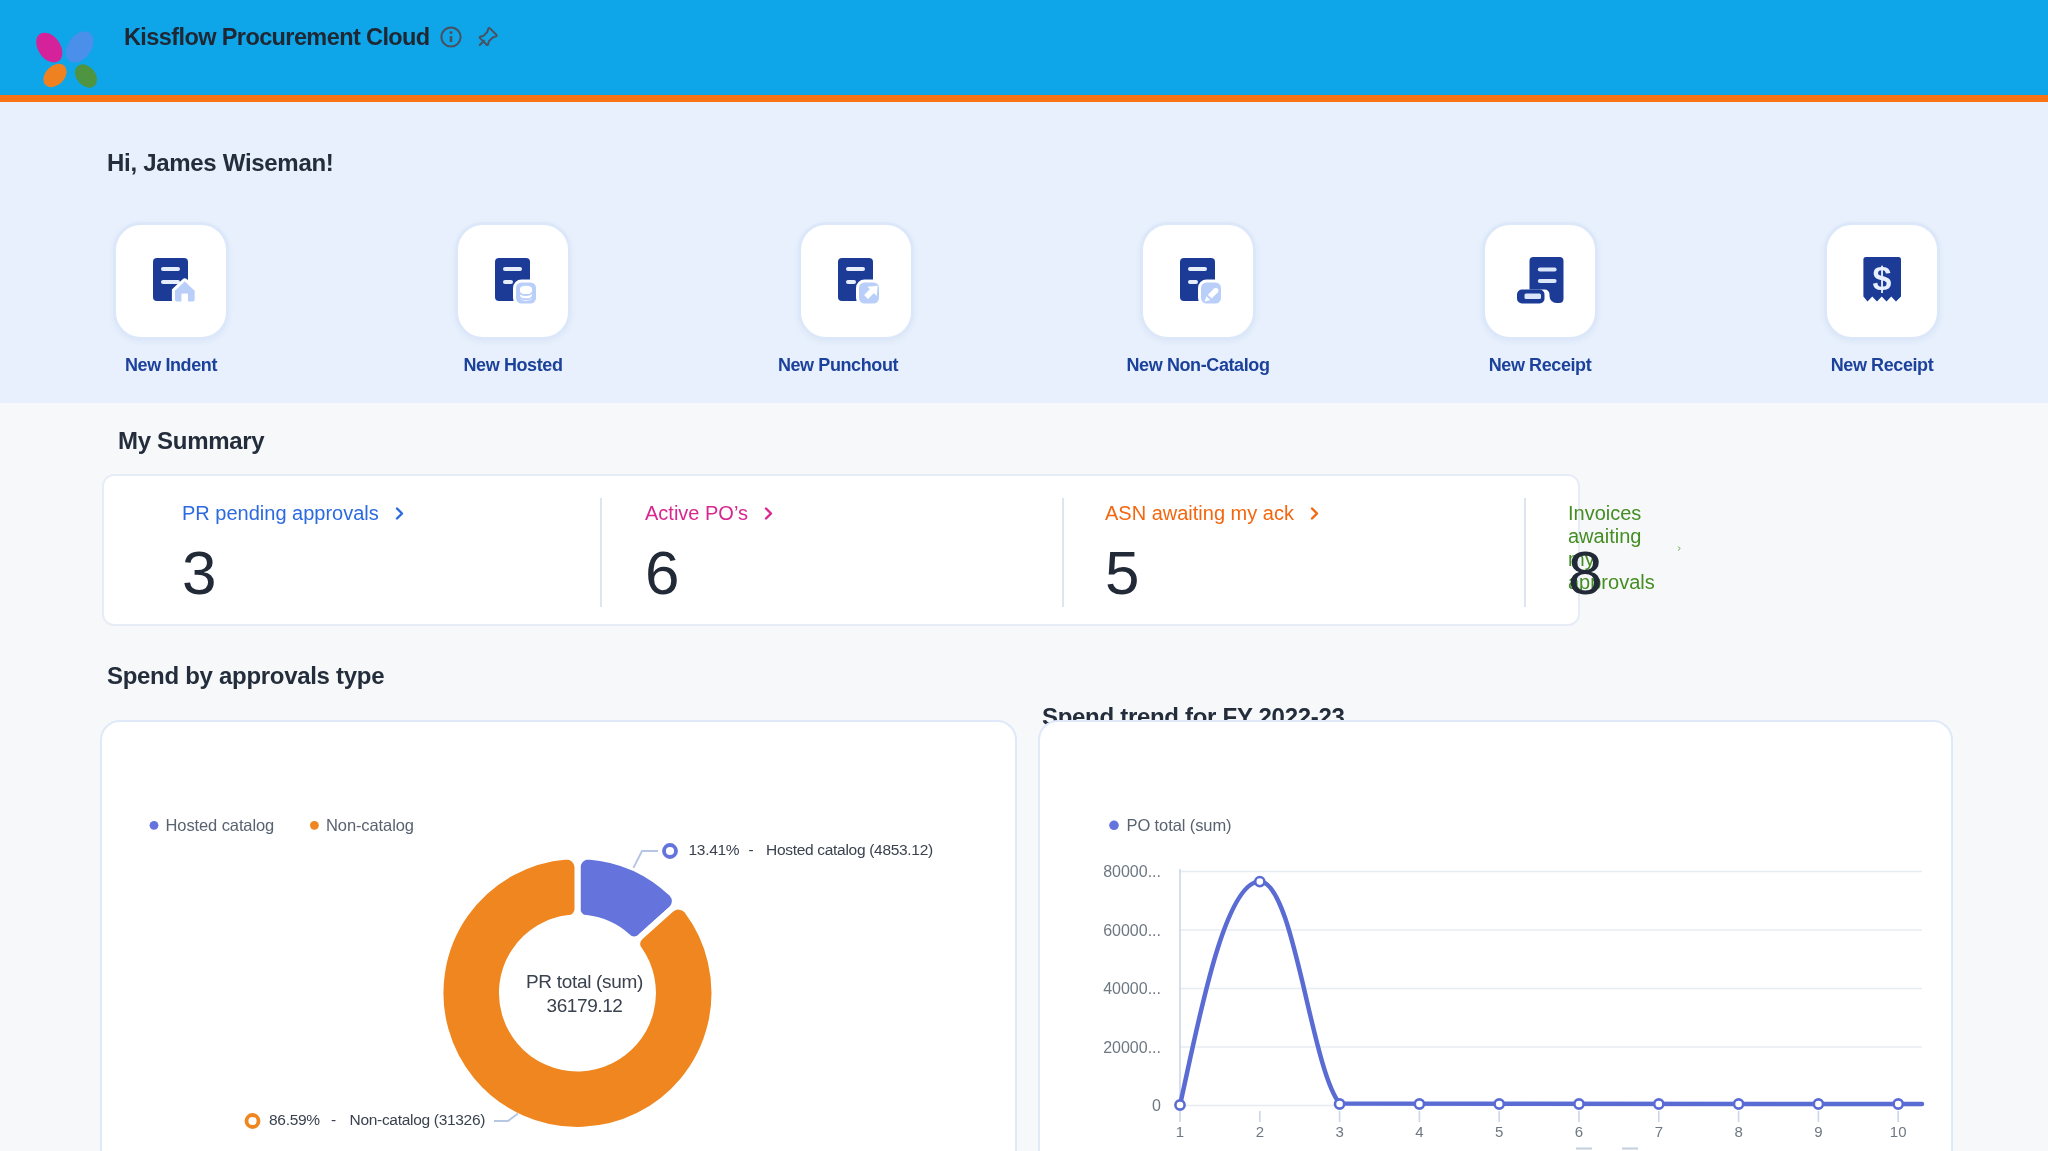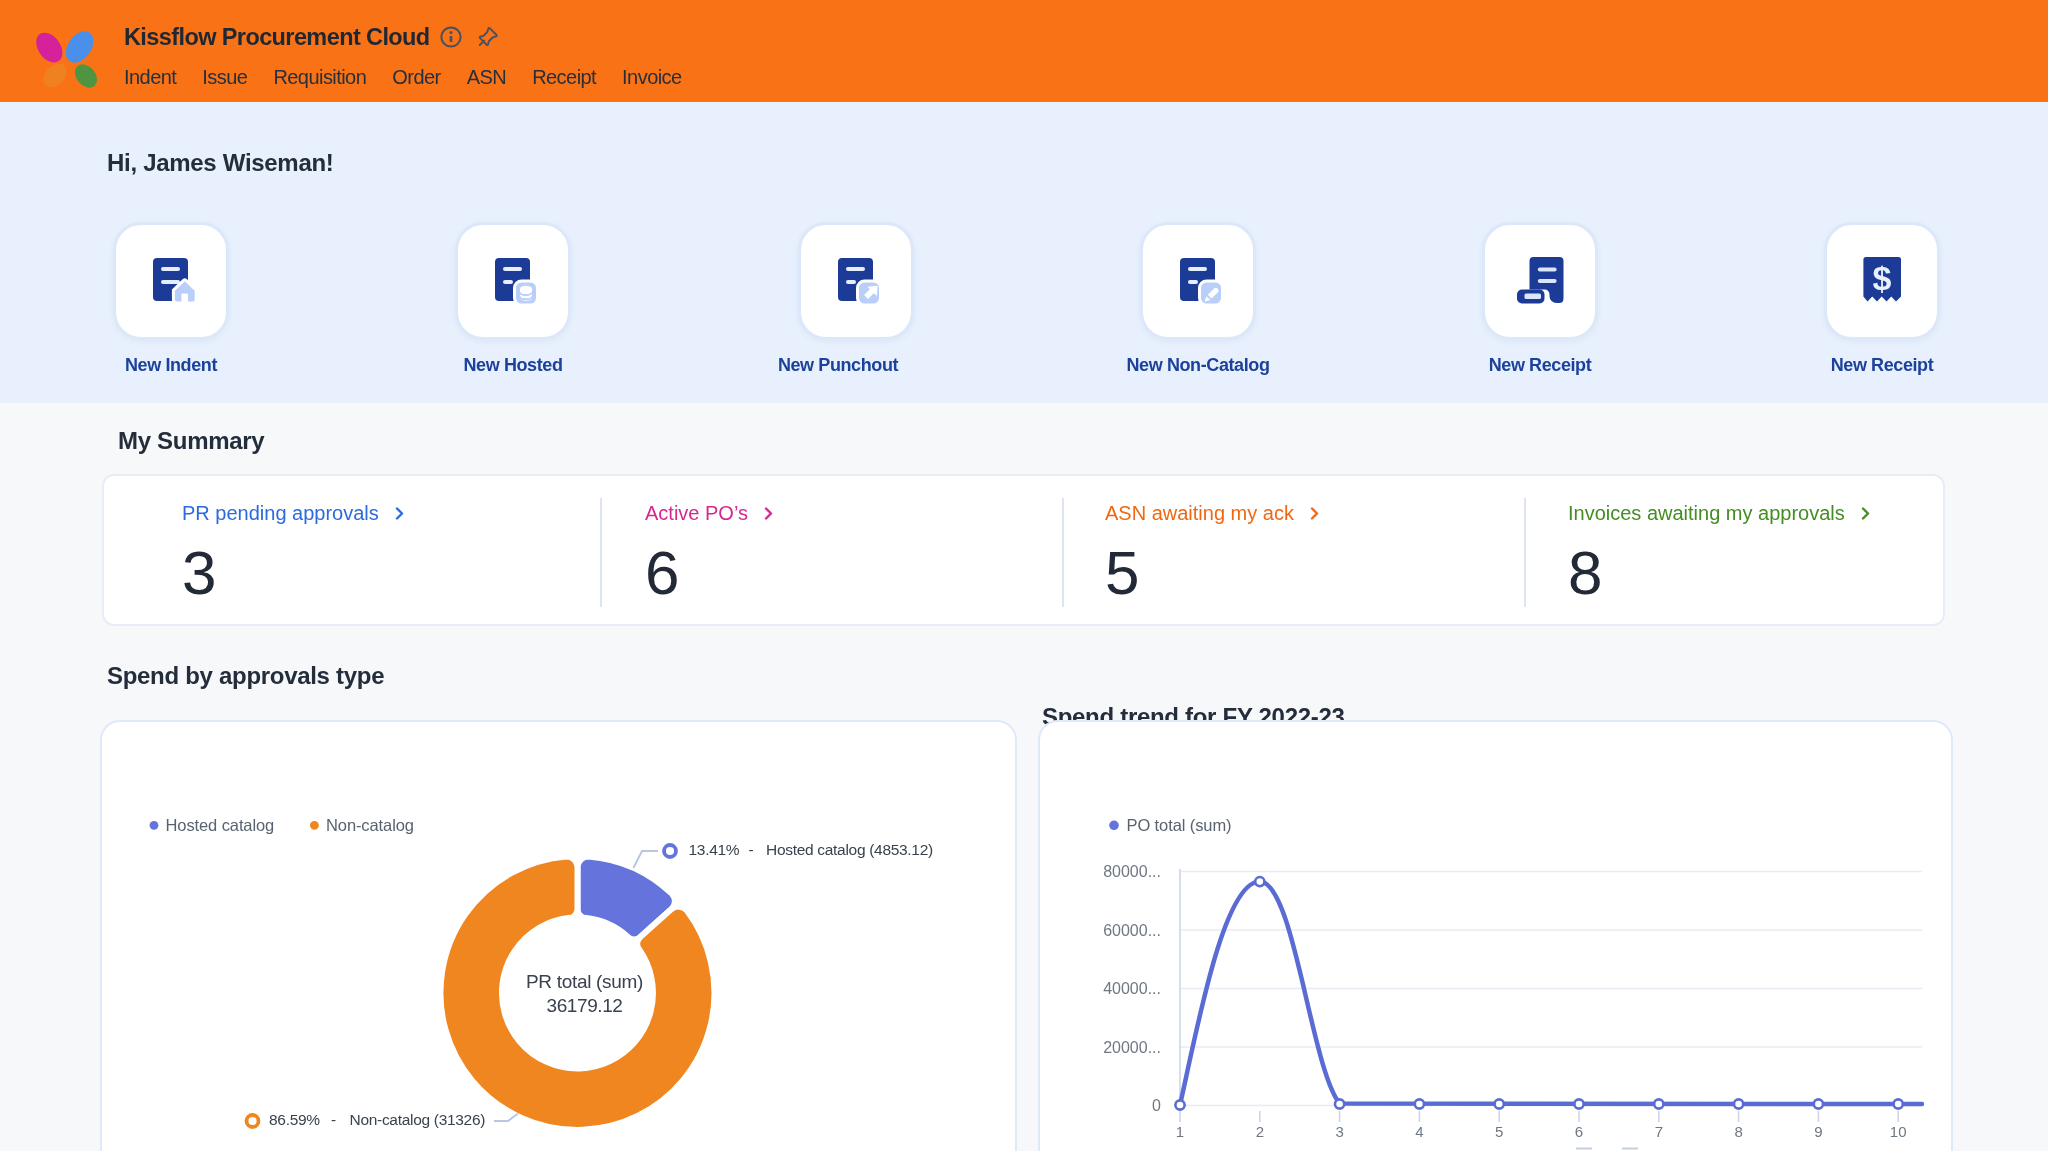--- a/index.html
+++ b/index.html
@@ -1,34 +1,34 @@
 <!DOCTYPE html>
 <html><head>
 <meta charset="utf-8">
 <style>
   * { margin:0; padding:0; box-sizing:border-box; }
   html,body { width:2048px; height:1151px; overflow:hidden; }
   body { font-family:"Liberation Sans", sans-serif; background:#f7f8f9; position:relative; }
   .abs { position:absolute; }
 
   
-  #header { position:absolute; left:0; top:0; width:2048px; height:102px; background:#f97316; border-bottom:7px solid #f97316; }
+  #header { position:absolute; left:0; top:0; width:2048px; height:102px; background:#0ea5e9; border-bottom:7px solid #f97316; }
   #title { position:absolute; left:124px; top:24px; font-size:23.5px; font-weight:700; color:#1f2733; letter-spacing:-0.6px; }
   #nav { position:absolute; left:124px; top:66px; font-size:20px; letter-spacing:-0.55px; color:#262f3c; }
   #nav span { margin-right:26px; }
 
   
   #hero { position:absolute; left:0; top:102px; width:2048px; height:301px; background:#e7f0fc;padding-left:17px; }
   #hi { position:absolute; left:107px; top:47px; font-size:24px; font-weight:700; letter-spacing:-0.3px; color:#242d3b; }
   .tile { position:absolute; top:222px; width:116px; height:118px; background:#fff; border:3px solid #dce8fa; border-radius:28px; box-shadow:0 2px 6px rgba(30,64,150,0.05); display:flex; align-items:center; justify-content:center; }
   .tlabel { position:absolute; top:355px; width:300px; text-align:center; font-size:18px; font-weight:700; letter-spacing:-0.4px; color:#1c419b; }
 
   
   #mysummary { position:absolute; left:118px; top:427px; font-size:24px; font-weight:700; letter-spacing:-0.3px; color:#242d3b; }
-  #sumcard { position:absolute; left:102px; top:474px; width:1843px; height:152px; background:#fff; border:2px solid #e7edf6; border-radius:12px; }
+  #sumcard { position:absolute; left:102px; top:474px; width:1478px; height:152px; background:#fff; border:2px solid #e7edf6; border-radius:12px; }
   .sdiv { position:absolute; top:22px; height:109px; width:2px; background:#dde5f1; }
   .slink { position:absolute; top:26px; font-size:20px; display:flex; align-items:center; gap:14px; }
   .snum { position:absolute; top:61px; font-size:62px; color:#222937; }
   .chev { width:13px; height:13px; display:inline-block; }
 
   
   .h2 { position:absolute; font-size:24px; font-weight:700; letter-spacing:-0.3px; color:#242d3b; }
 
   
   .ccard { position:absolute; top:720px; height:460px; background:#fff; border:2px solid #dfe9fa; border-radius:20px; }
@@ -46,21 +46,20 @@
   <div id="title">Kissflow Procurement Cloud</div>
   <svg class="abs" style="left:440px; top:26px;" width="22" height="22" viewBox="0 0 22 22" fill="none" stroke="#49515f" stroke-width="2">
     <circle cx="11" cy="11" r="9.6"></circle>
     <line x1="11" y1="10" x2="11" y2="16" stroke-width="2.6"></line>
     <circle cx="11" cy="6.4" r="1.5" fill="#49515f" stroke="none"></circle>
   </svg>
   <svg class="abs" style="left:477px; top:26px;" width="22" height="22" viewBox="0 0 23 24" fill="none" stroke="#49515f" stroke-width="2.1" stroke-linecap="round" stroke-linejoin="round">
     <path d="M13.6 2.6 L20.6 9.6 C21.3 10.3 21.1 11.1 20.2 11.4 L16.6 12.5 L12.5 16.6 C12.1 18.1 11.8 19.3 11.6 20 C11.3 20.9 10.6 21 10 20.4 L2.8 13.2 C2.2 12.6 2.3 11.9 3.2 11.6 C3.9 11.4 5.1 11.1 6.6 10.7 L10.7 6.6 L11.8 3 C12.1 2.1 12.9 1.9 13.6 2.6 Z"></path>
     <line x1="7.3" y1="15.9" x2="2.5" y2="20.7"></line>
   </svg>
-  <div id="nav"><span>Indent</span><span>Issue</span><span>Requisition</span><span>Order</span><span>ASN</span><span>Receipt</span><span>Invoice</span></div>
 </div>
 
 <div id="hero">
   <div id="hi">Hi, James Wiseman!</div>
 </div>
 
 <div class="tile" style="left:113px;">
     <svg width="80" height="88" viewBox="0 0 80 88">
   <rect x="22" y="21" width="35" height="43" rx="4" fill="#1b3b97"></rect>
   <rect x="30" y="30" width="19" height="4" rx="2" fill="#e6eefc"></rect>

